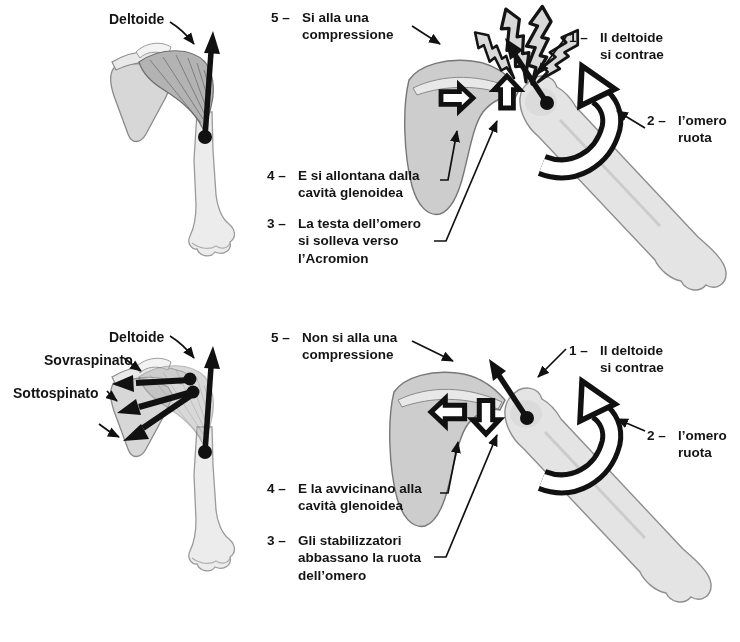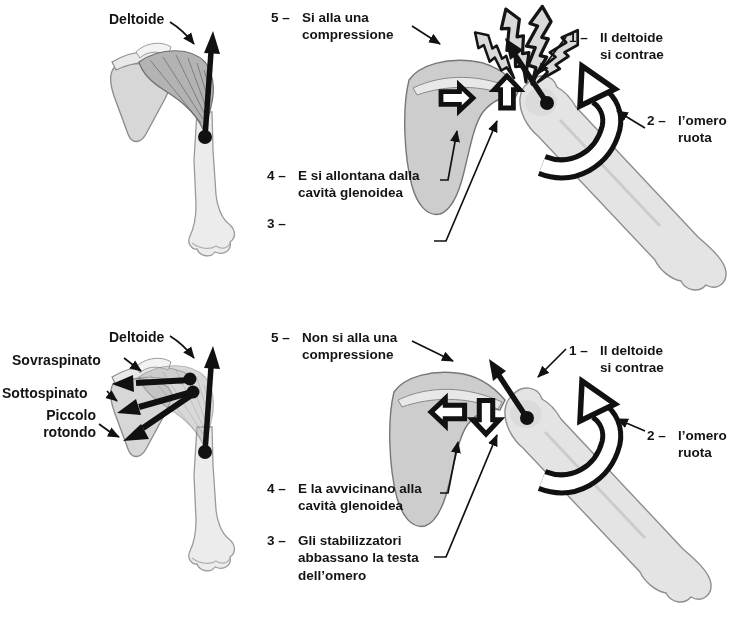--- a/index.html
+++ b/index.html
@@ -162,27 +162,28 @@
     <span class="txt">l’omero
 ruota</span>
   </div>
   <div class="ann" style="left:267px;top:167px">
     <span class="num">4 –</span>
     <span class="txt">E si allontana dalla
 cavità glenoidea</span>
   </div>
   <div class="ann" style="left:267px;top:215px">
     <span class="num">3 –</span>
+    <span class="txt">La testa dell’omero
+si solleva verso
+l’Acromion</span>
   </div>
 
   <div class="lbl" style="left:109px;top:329px">Deltoide</div>
-  <div class="lbl" style="left:12px;top:352px">Sovraspinato</div>
-  <div class="lbl" style="left:2px;top:385px">Sottospinato</div>
-  <div class="lbl right" style="left:30px;top:407px;width:66px">Piccolo
-rotondo</div>
+  <div class="lbl" style="left:44px;top:352px">Sovraspinato</div>
+  <div class="lbl" style="left:13px;top:385px">Sottospinato</div>
 
   <div class="ann" style="left:271px;top:329px">
     <span class="num">5 –</span>
     <span class="txt">Non si alla una
 compressione</span>
   </div>
   <div class="ann" style="left:569px;top:342px">
     <span class="num">1 –</span>
     <span class="txt">Il deltoide
 si contrae</span>
@@ -193,17 +194,17 @@
 ruota</span>
   </div>
   <div class="ann" style="left:267px;top:480px">
     <span class="num">4 –</span>
     <span class="txt">E la avvicinano alla
 cavità glenoidea</span>
   </div>
   <div class="ann" style="left:267px;top:532px">
     <span class="num">3 –</span>
     <span class="txt">Gli stabilizzatori
-abbassano la testa
+abbassano la ruota
 dell’omero</span>
   </div>
 
 </div>
 
 </body></html>

